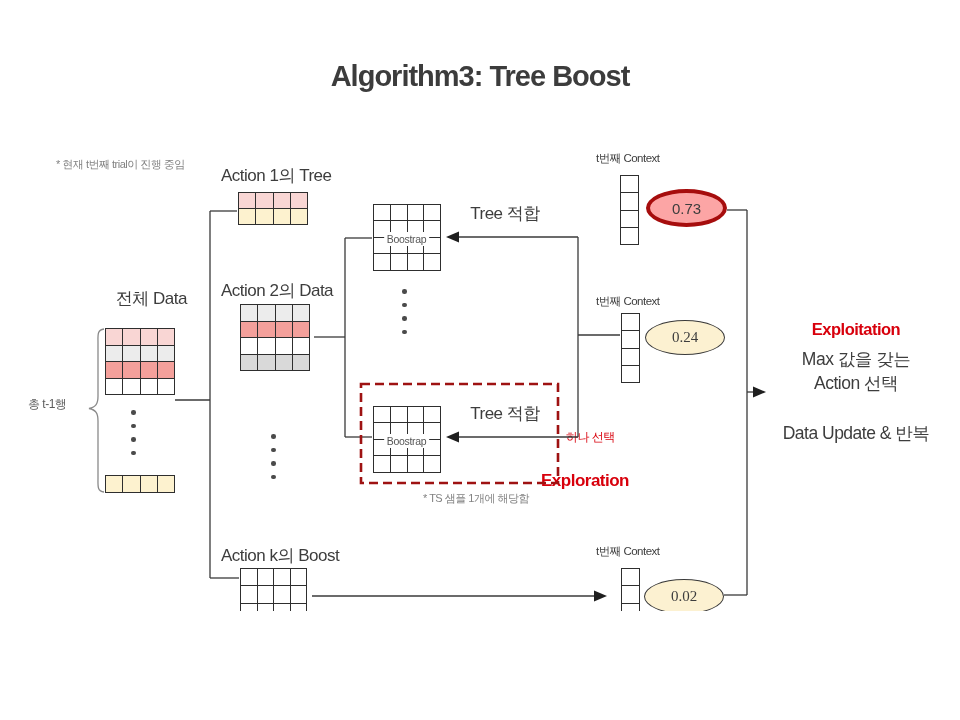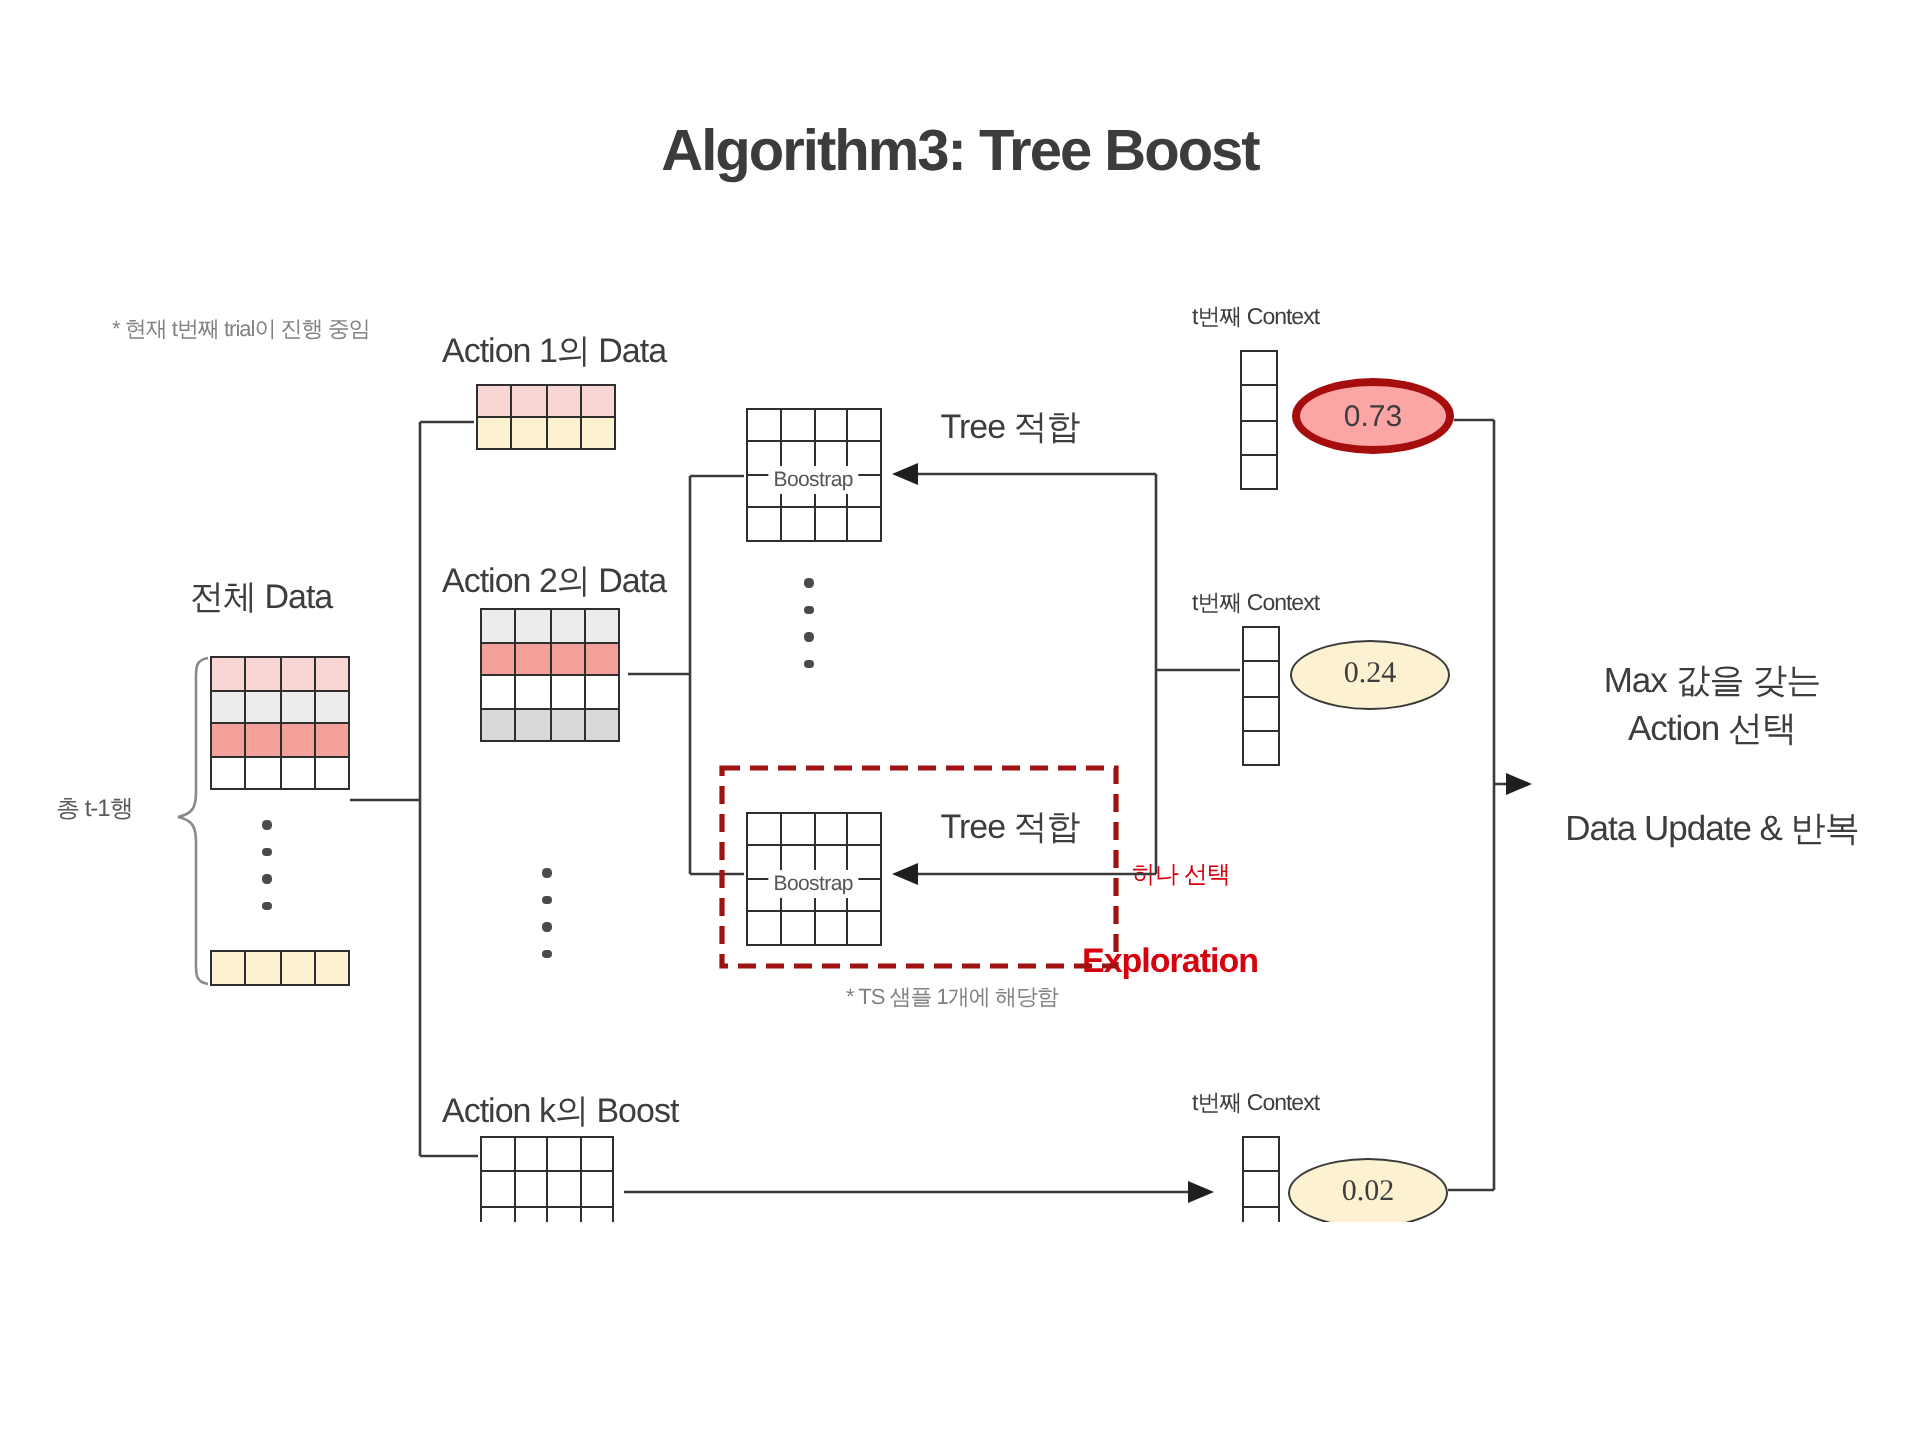--- a/index.html
+++ b/index.html
@@ -47,21 +47,21 @@
 </style>
 </head>
 <body>
 
 <div id="slide">
 
   <div id="title" class="abs">Algorithm3: Tree Boost</div>
 
   <div class="abs note" style="left:40px;top:157px;">* 현재 t번째 trial이 진행 중임</div>
 
-  <div class="abs section-label" style="left:95px;top:287px;width:92px;text-align:left;">전체 Data</div>
+  <div class="abs section-label" style="left:95px;top:287px;width:92px;text-align:right;">전체 Data</div>
   <div class="abs grid" style="left:105px;top:328px;--cw:18.3px;--ch:17.5px;">
       <div class="grid-row">
         <div class="grid-cell" style="background: rgb(249, 214, 212);"></div>
         <div class="grid-cell" style="background: rgb(249, 214, 212);"></div>
         <div class="grid-cell" style="background: rgb(249, 214, 212);"></div>
         <div class="grid-cell" style="background: rgb(249, 214, 212);"></div>
       </div>
       <div class="grid-row">
         <div class="grid-cell" style="background: rgb(236, 236, 236);"></div>
         <div class="grid-cell" style="background: rgb(236, 236, 236);"></div>
@@ -90,21 +90,21 @@
   <div class="abs grid" style="left:105px;top:475px;--cw:18.3px;--ch:17.5px;">
       <div class="grid-row">
         <div class="grid-cell" style="background: rgb(253, 242, 207);"></div>
         <div class="grid-cell" style="background: rgb(253, 242, 207);"></div>
         <div class="grid-cell" style="background: rgb(253, 242, 207);"></div>
         <div class="grid-cell" style="background: rgb(253, 242, 207);"></div>
       </div>
     </div>
   <div class="abs small-label" style="left:28px;top:396px;">총 t-1행</div>
 
-  <div class="abs section-label" style="left:221px;top:164px;">Action 1의 Data</div>
+  <div class="abs section-label" style="left:221px;top:164px;">Action 1의 Tree</div>
   <div class="abs grid" style="left:238px;top:192px;--cw:18.3px;--ch:17px;">
       <div class="grid-row">
         <div class="grid-cell" style="background: rgb(249, 214, 212);"></div>
         <div class="grid-cell" style="background: rgb(249, 214, 212);"></div>
         <div class="grid-cell" style="background: rgb(249, 214, 212);"></div>
         <div class="grid-cell" style="background: rgb(249, 214, 212);"></div>
       </div>
       <div class="grid-row">
         <div class="grid-cell" style="background: rgb(253, 242, 207);"></div>
         <div class="grid-cell" style="background: rgb(253, 242, 207);"></div>
@@ -279,20 +279,21 @@
       <div class="grid-row">
         <div class="grid-cell" style="background: rgb(255, 255, 255);"></div>
       </div>
       <div class="grid-row">
         <div class="grid-cell" style="background: rgb(255, 255, 255);"></div>
       </div>
     </div>
   <div class="abs oval oval-thin" style="left:644px;top:579px;width:80px;height:35px;">0.02</div>
 
   <div id="right-block" class="abs">
+    <div class="exp">Exploitation</div>
     <div class="max-line">
       <span>Max 값을 갖는</span><br>
       <span>Action 선택</span>
     </div>
     <div class="upd-line">Data Update &amp; 반복</div>
   </div>
 
   <svg class="lines" width="960" height="720" viewBox="0 0 960 720">
     <g stroke="#3a3a3a" stroke-width="1.3" fill="none">
 

